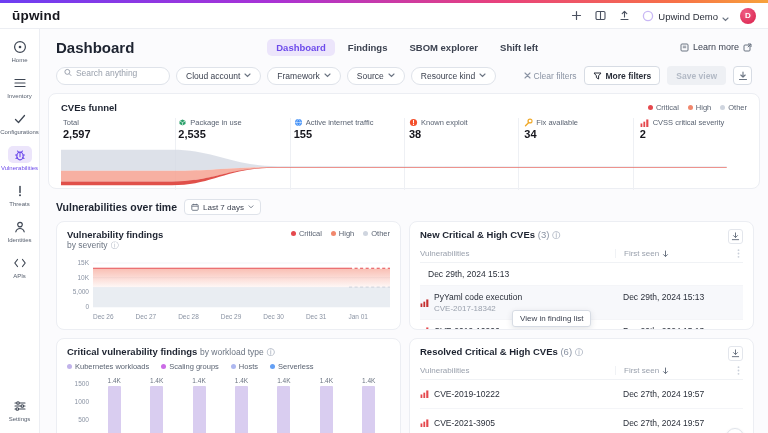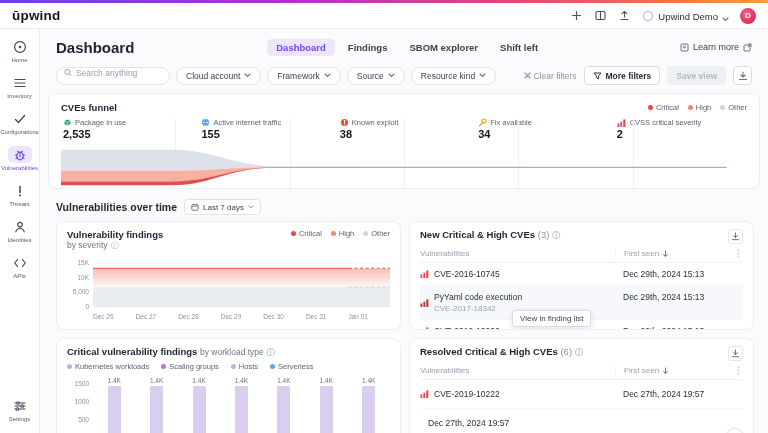--- a/index.html
+++ b/index.html
@@ -315,20 +315,26 @@
           </span>
         <span class="leg-item">
             <span class="dot" style="background:#cfd5df"></span>
             <span>Other</span>
           </span>
       </div>
       <div class="funnel-body">
         <div class="stages">
           <div class="stage">
             <div class="stage-lab">
+                <span>Total</span>
+              </div>
+            <div class="stage-val">2,597</div>
+          </div>
+          <div class="stage">
+            <div class="stage-lab">
               <svg width="9" height="9" viewBox="0 0 12 12">
                   <path d="M2 4 6 2l4 2v4l-4 2-4-2Z" fill="#2ba06a"></path>
                   <path d="M2 4l4 2 4-2M6 6v4" stroke="#fff" stroke-width=".8" fill="none"></path>
                 </svg>
               <span class="lnk">Package in use</span>
             </div>
             <div class="stage-val">2,535</div>
           </div>
           <div class="stage">
             <div class="stage-lab">
@@ -477,28 +483,20 @@
           </span>
           <span class="col-kebab">
               <svg width="3" height="9" viewBox="0 0 3 9">
                 <circle cx="1.5" cy="1.2" r="0.9" fill="#c9cfd9"></circle>
                 <circle cx="1.5" cy="4.5" r="0.9" fill="#c9cfd9"></circle>
                 <circle cx="1.5" cy="7.8" r="0.9" fill="#c9cfd9"></circle>
               </svg>
             </span>
         </div>
         <div class="trow r-pad">
-          <span class="col-name">
-              <svg width="10" height="8" viewBox="0 0 10 9">
-                <rect x="0" y="5" width="2" height="4" fill="#e5484d"></rect>
-                <rect x="3.2" y="3" width="2" height="6" fill="#e5484d"></rect>
-                <rect x="6.4" y="0.5" width="2.4" height="8.5" fill="#e5484d"></rect>
-              </svg>
-              <span class="cve-name">CVE-2016-10745</span>
-            </span>
           <span class="col-date">Dec 29th, 2024 15:13</span>
           <span class="col-kebab"></span>
         </div>
         <div class="trow r-pad hl">
           <span class="col-name">
               <svg width="10" height="8" viewBox="0 0 10 9">
                 <rect x="0" y="5" width="2" height="4" fill="#c53030"></rect>
                 <rect x="3.2" y="3" width="2" height="6" fill="#c53030"></rect>
                 <rect x="6.4" y="0.5" width="2.4" height="8.5" fill="#c53030"></rect>
               </svg>
@@ -614,20 +612,28 @@
                 <rect x="0" y="5" width="2" height="4" fill="#e5484d"></rect>
                 <rect x="3.2" y="3" width="2" height="6" fill="#e5484d"></rect>
                 <rect x="6.4" y="0.5" width="2.4" height="8.5" fill="#e5484d"></rect>
               </svg>
               <span class="cve-name">CVE-2019-10222</span>
             </span>
           <span class="col-date">Dec 27th, 2024 19:57</span>
           <span class="col-kebab"></span>
         </div>
         <div class="trow r-pad2">
+          <span class="col-name">
+              <svg width="10" height="8" viewBox="0 0 10 9">
+                <rect x="0" y="5" width="2" height="4" fill="#e5484d"></rect>
+                <rect x="3.2" y="3" width="2" height="6" fill="#e5484d"></rect>
+                <rect x="6.4" y="0.5" width="2.4" height="8.5" fill="#e5484d"></rect>
+              </svg>
+              <span class="cve-name">CVE-2021-3905</span>
+            </span>
           <span class="col-date">Dec 27th, 2024 19:57</span>
           <span class="col-kebab"></span>
         </div>
         <span class="scroll-btn">
           <svg width="9" height="9" viewBox="0 0 9 9">
               <path d="M1.5 1.5 4.5 4 7.5 1.5M1.5 4.8 4.5 7.3 7.5 4.8" stroke="#8c9bbf" stroke-width="1.1" fill="none" stroke-linecap="round" stroke-linejoin="round"></path>
             </svg>
         </span>
       </div>
     </div>

